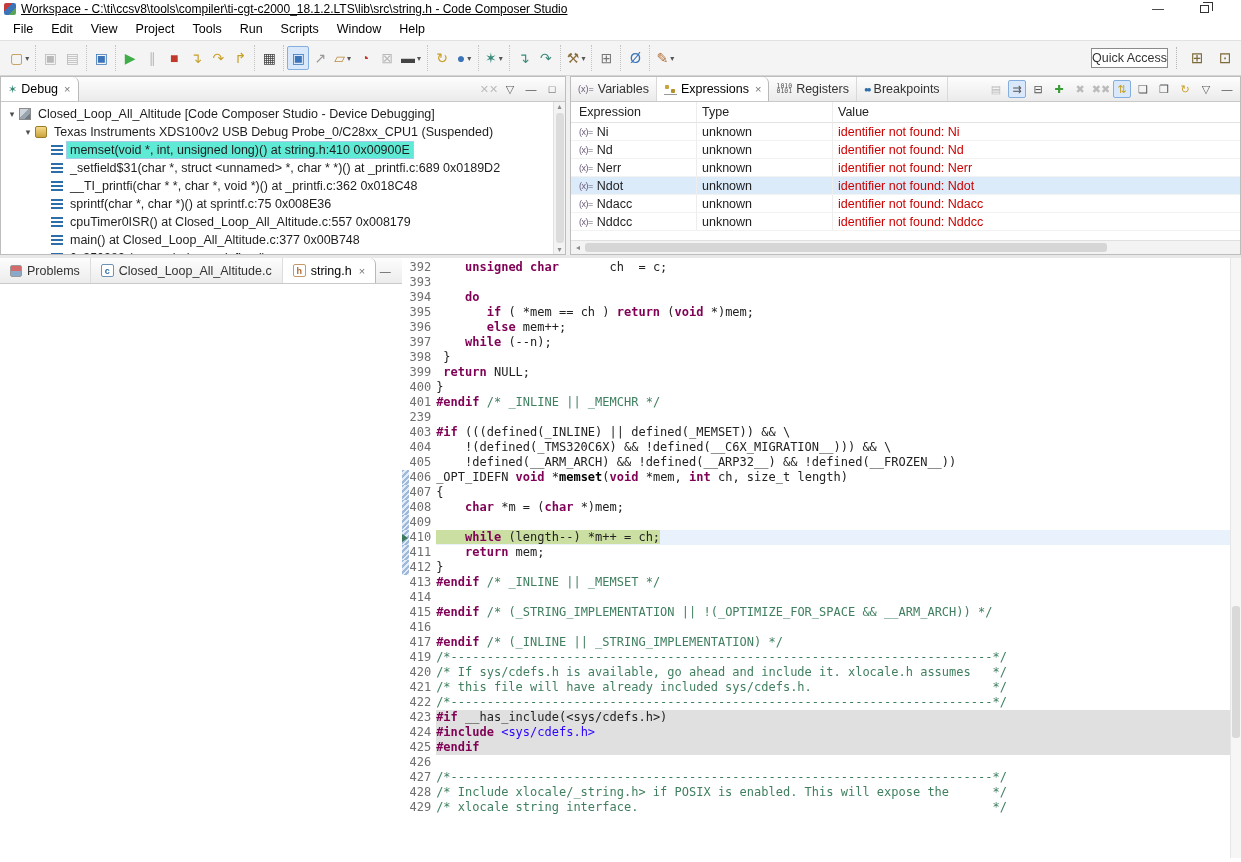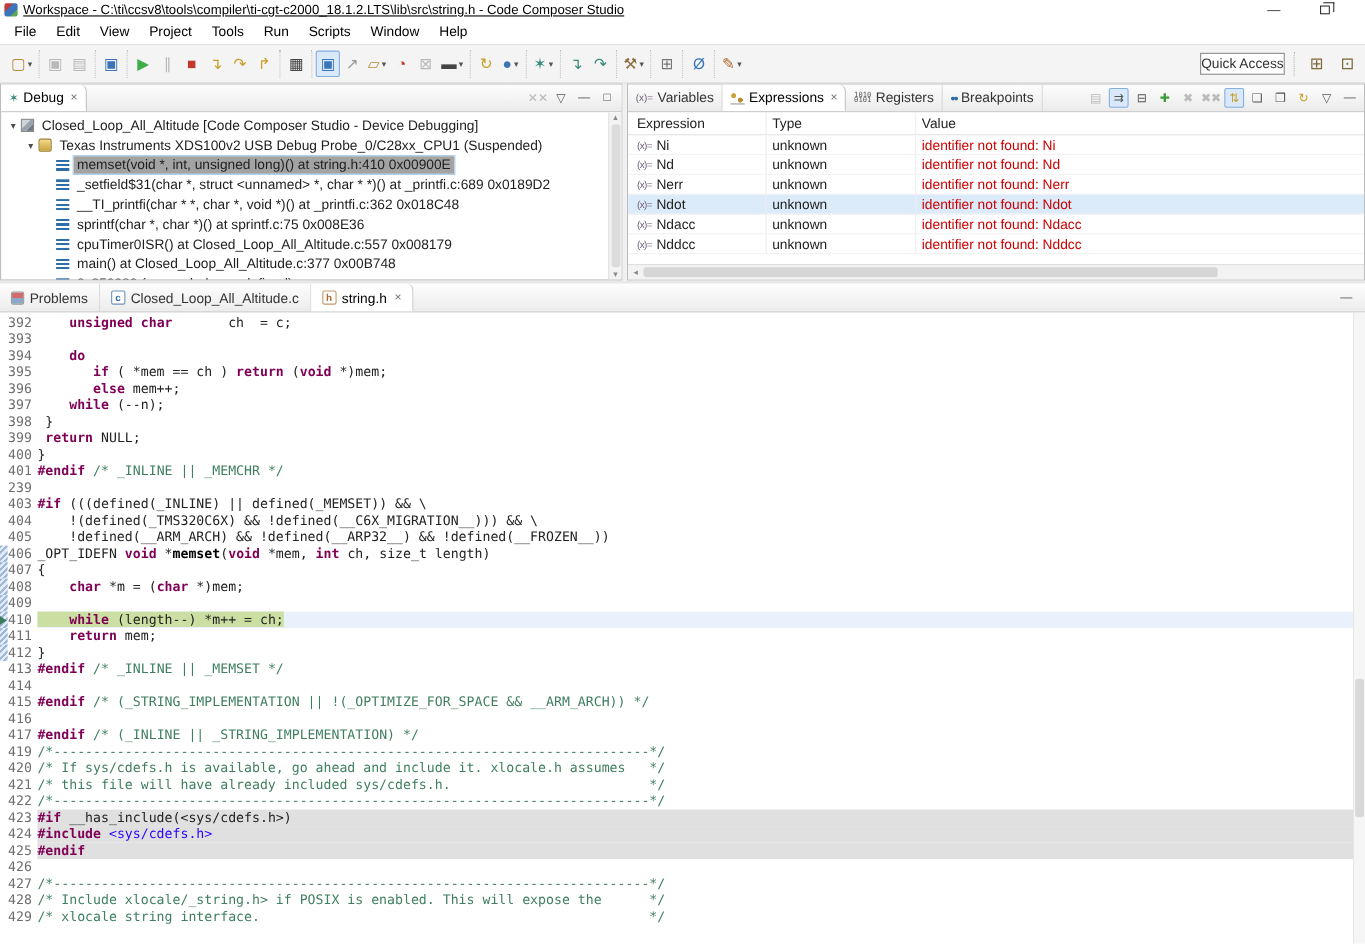--- a/index.html
+++ b/index.html
@@ -62,21 +62,21 @@
   
   .debug-content { position:relative; flex:1; overflow:hidden; padding-top:3px; }
   .tree-row { height:18px; display:flex; align-items:center; white-space:nowrap; font-size:12.5px; }
   .twisty { width:10px; font-size:9px; color:#4d4d4d; text-align:center; margin-right:2px; }
   .tree-icon { width:14px; height:12px; margin-right:4px; flex:0 0 auto; }
   .i-project { background:linear-gradient(135deg,#cfd4da 0 40%,#9aa4ae 40% 70%,#6f7a85 70%); border:1px solid #8a8a8a; width:12px; }
   .i-probe { background:linear-gradient(#f5d98a,#caa33c); border:1px solid #9a7c2a; width:12px; border-radius:2px; }
   .i-frame { width:12px; height:11px;
     background:repeating-linear-gradient(#2d6da8 0 2px,transparent 2px 4px); margin-top:1px; }
   .tree-label { padding:1px 3px; }
-  .tree-row.selected .tree-label { background:#a3a3a3; outline:1px solid #a8cbe8;text-align:right; }
+  .tree-row.selected .tree-label { background:#5eead4; outline:1px solid #a8cbe8;text-align:right; }
   .vscroll { position:absolute; right:0; top:0; bottom:0; width:12px; background:#f3f3f3; border-left:1px solid #e0e0e0;
     display:flex; flex-direction:column; align-items:center; justify-content:space-between; font-size:8px; color:#8a8a8a; }
   .vthumb { width:8px; flex:1; margin:2px 0; background:#dcdcdc; border-radius:3px; }
 
   
   .expr-table { flex:1; overflow:hidden; position:relative; font-size:12.5px; }
   .expr-head { display:flex; height:21px; align-items:center; border-bottom:1px solid #e4e4e4; color:#222; }
   .expr-row { display:flex; height:18px; align-items:center; border-bottom:1px solid #f2f2f2; }
   .expr-row.selected { background:#dcebfa; }
   .col-expr { width:126px; padding-left:8px; display:flex; align-items:center; gap:4px; overflow:hidden; border-right:1px solid #ededed; height:100%; }
@@ -90,21 +90,21 @@
 
   
   .mini-vars { font-size:9px; color:#6a5a78; }
   .mini-expr { width:13px; height:11px; background:
     radial-gradient(circle at 3px 3px,#caa33c 2px,transparent 2.5px),
     radial-gradient(circle at 9px 7px,#b58f2e 2px,transparent 2.5px); border-bottom:1px solid #999; }
   .mini-regs { font-size:6.5px; line-height:5px; color:#555; font-family:"DejaVu Sans Mono",monospace; }
   .mini-bp { font-size:8px; color:#2d6da8; letter-spacing:-2px; }
 
   
-  .editor-area { height:600px; display:flex; flex-direction:column; background:#fff; }
+  .editor-area { height:600px; display:flex; flex-direction:row; background:#fff; }
   .editor-tabbar { height:26px; background:linear-gradient(#fdfdfd,#ececec); border-bottom:1px solid #c9c9c9;
     display:flex; align-items:stretch; }
   .ed-tab { display:flex; align-items:center; gap:5px; padding:0 10px; font-size:12.5px; color:#333;
     border-right:1px solid #dcdcdc; }
   .ed-tab.active { background:#fff; border-right:1px solid #b9b9b9; border-top-right-radius:6px; color:#000; }
   .ftype-icon { width:13px; height:13px; border:1px solid #9a9a9a; background:#fff; font-size:9px; font-weight:bold;
     display:flex; align-items:center; justify-content:center; border-radius:2px; }
   .ftype-c { color:#2d6da8; border-color:#6f93b5; }
   .ftype-h { color:#b06a30; border-color:#c59a6a; }
   .problems-glyph { width:12px; height:12px; background:linear-gradient(180deg,#d46a6a 0 50%,#8aa8c8 50%); border-radius:2px; border:1px solid #999; }

